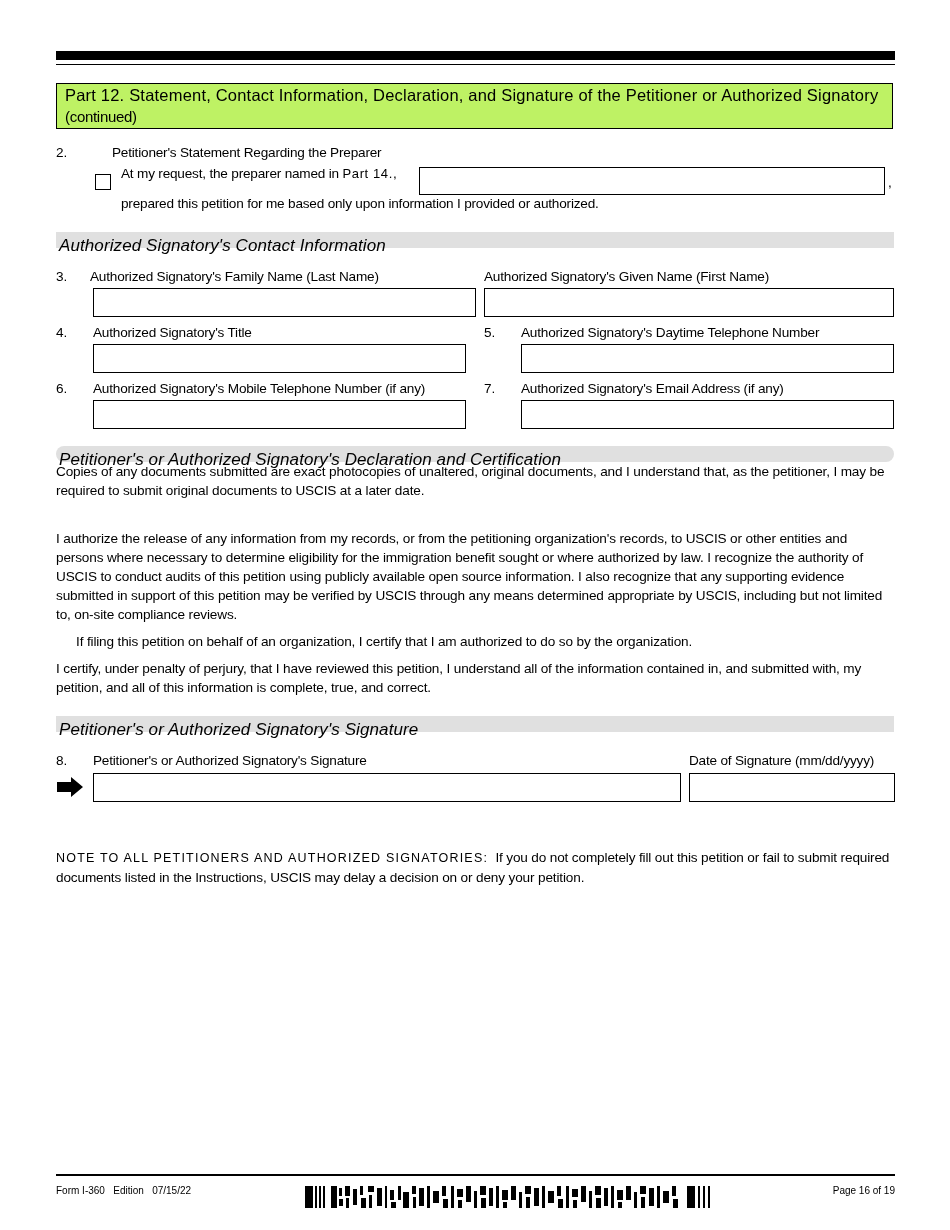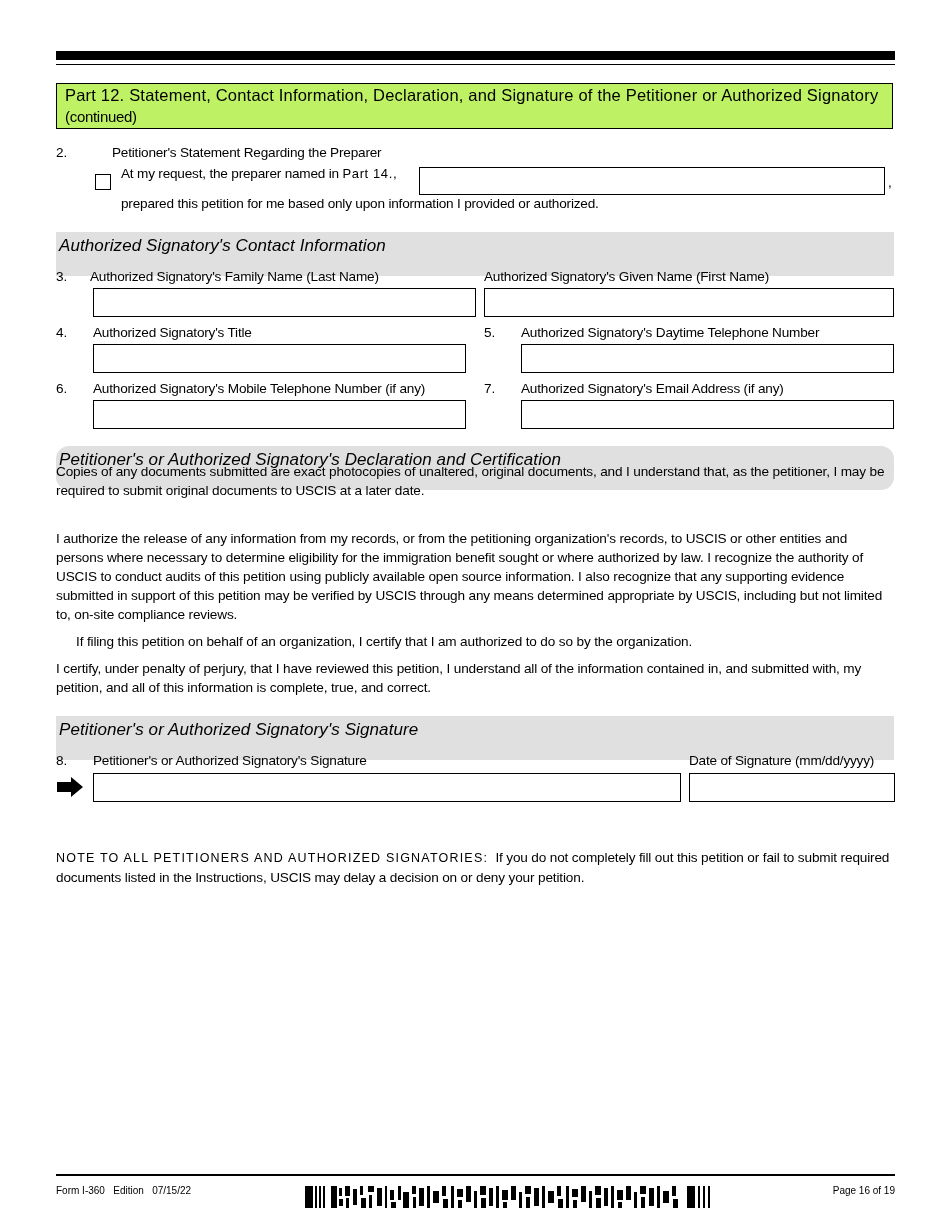--- a/index.html
+++ b/index.html
@@ -5,21 +5,21 @@
   html, body { margin: 0; padding: 0; background: #ffffff; }
   body { width: 950px; height: 1230px; position: relative; font-family: "Liberation Sans", "DejaVu Sans", sans-serif; color: #000; overflow: hidden; }
   .abs { position: absolute; }
   .topbar { left: 56px; top: 51px; width: 839px; height: 9px; background: #000; }
   .topline { left: 56px; top: 64px; width: 839px; height: 1px; background: #000; }
   .part-header { left: 56px; top: 83px; width: 837px; height: 46px; background: #bef264; border: 1px solid #000; box-sizing: border-box; padding: 1px 8px; font-size: 16.5px; line-height: 21px; letter-spacing: 0.2px; }
   .t { font-size: 13.6px; line-height: 17px; white-space: nowrap; letter-spacing: -0.2px; }
   .num { font-size: 13.6px; line-height: 17px; }
   .box { border: 1px solid #000; box-sizing: border-box; background: #fff; }
   .checkbox { width: 16px; height: 16px; border: 1px solid #000; box-sizing: border-box; background: #fff; }
-  .section { left: 56px; width: 838px; height: 44px; background: #e0e0e0; font-style: italic; font-size: 17px; line-height: 28px; padding-left: 3px; box-sizing: border-box; letter-spacing: 0.1px; }
+  .section { left: 56px; width: 838px; height: 16px; background: #e0e0e0; font-style: italic; font-size: 17px; line-height: 28px; padding-left: 3px; box-sizing: border-box; letter-spacing: 0.1px; }
   .para { left: 56px; width: 838px; font-size: 13.6px; line-height: 19px; letter-spacing: -0.15px; }
   .caps { letter-spacing: 1.2px; font-size: 12.5px; }
   .footline { left: 56px; top: 1174px; width: 839px; height: 2px; background: #000; }
   .foot { font-size: 10px; line-height: 16px; }
   .barcode { left: 305px; top: 1186px; width: 408px; height: 22px; }
 </style>
 </head>
 <body>
 
 <div class="abs topbar"></div>

